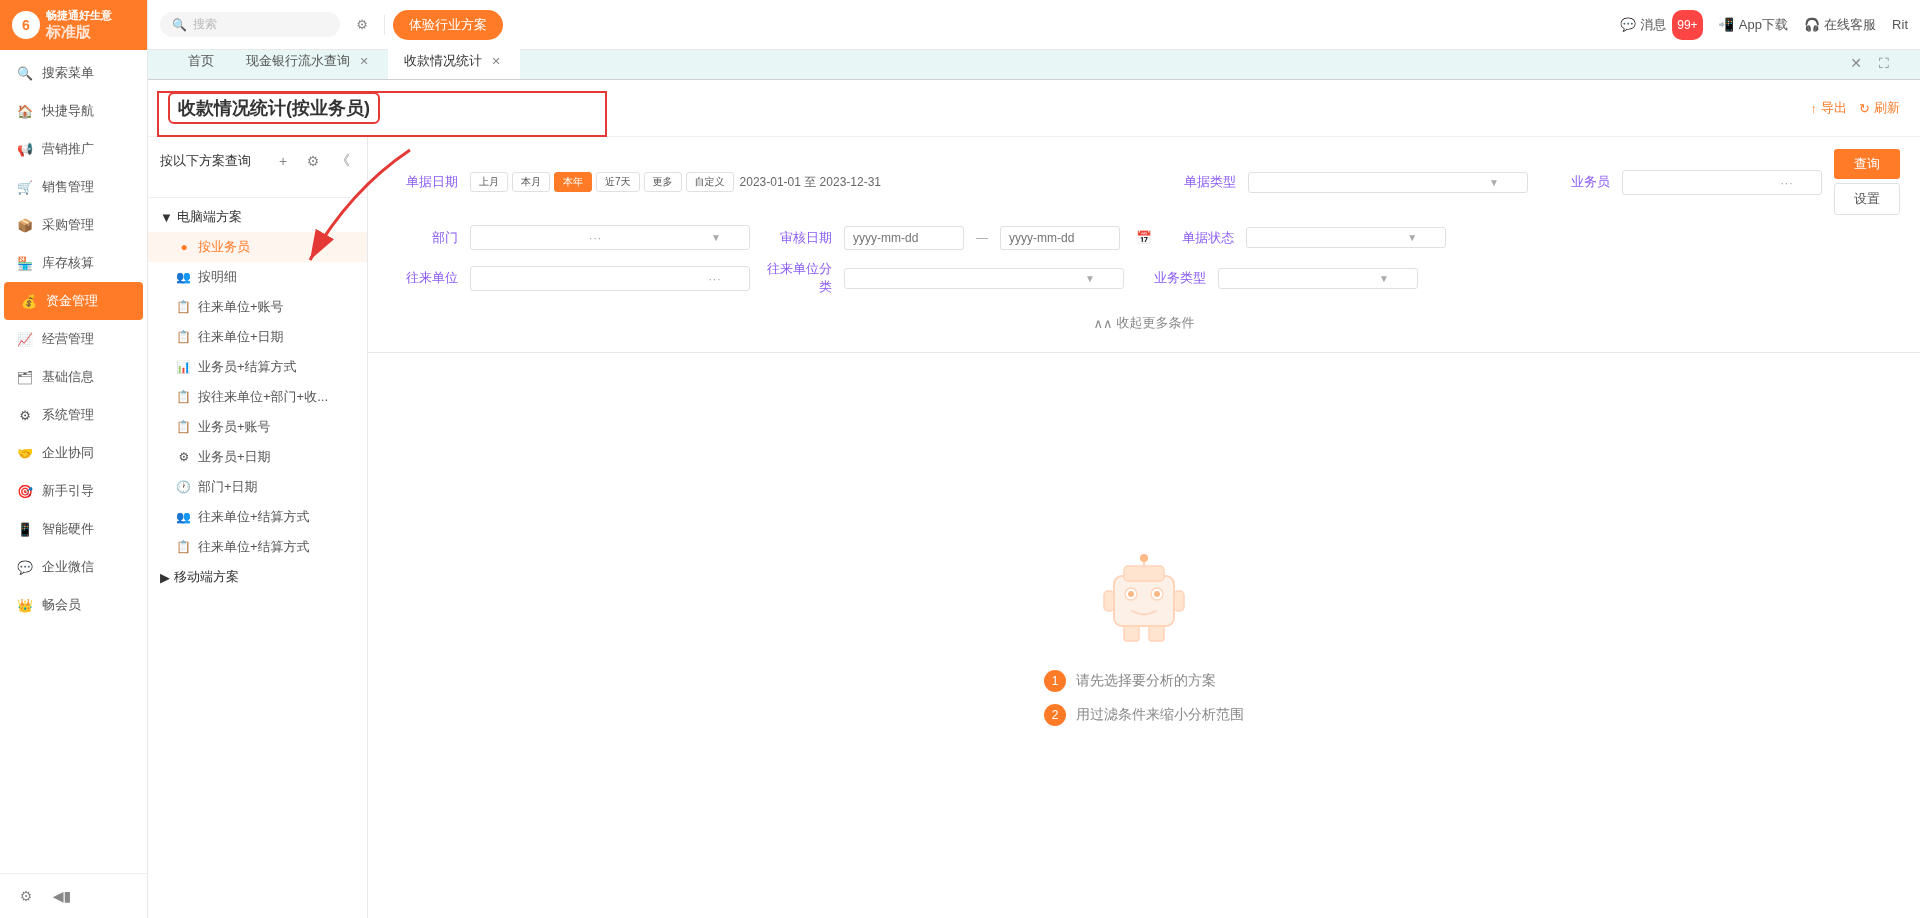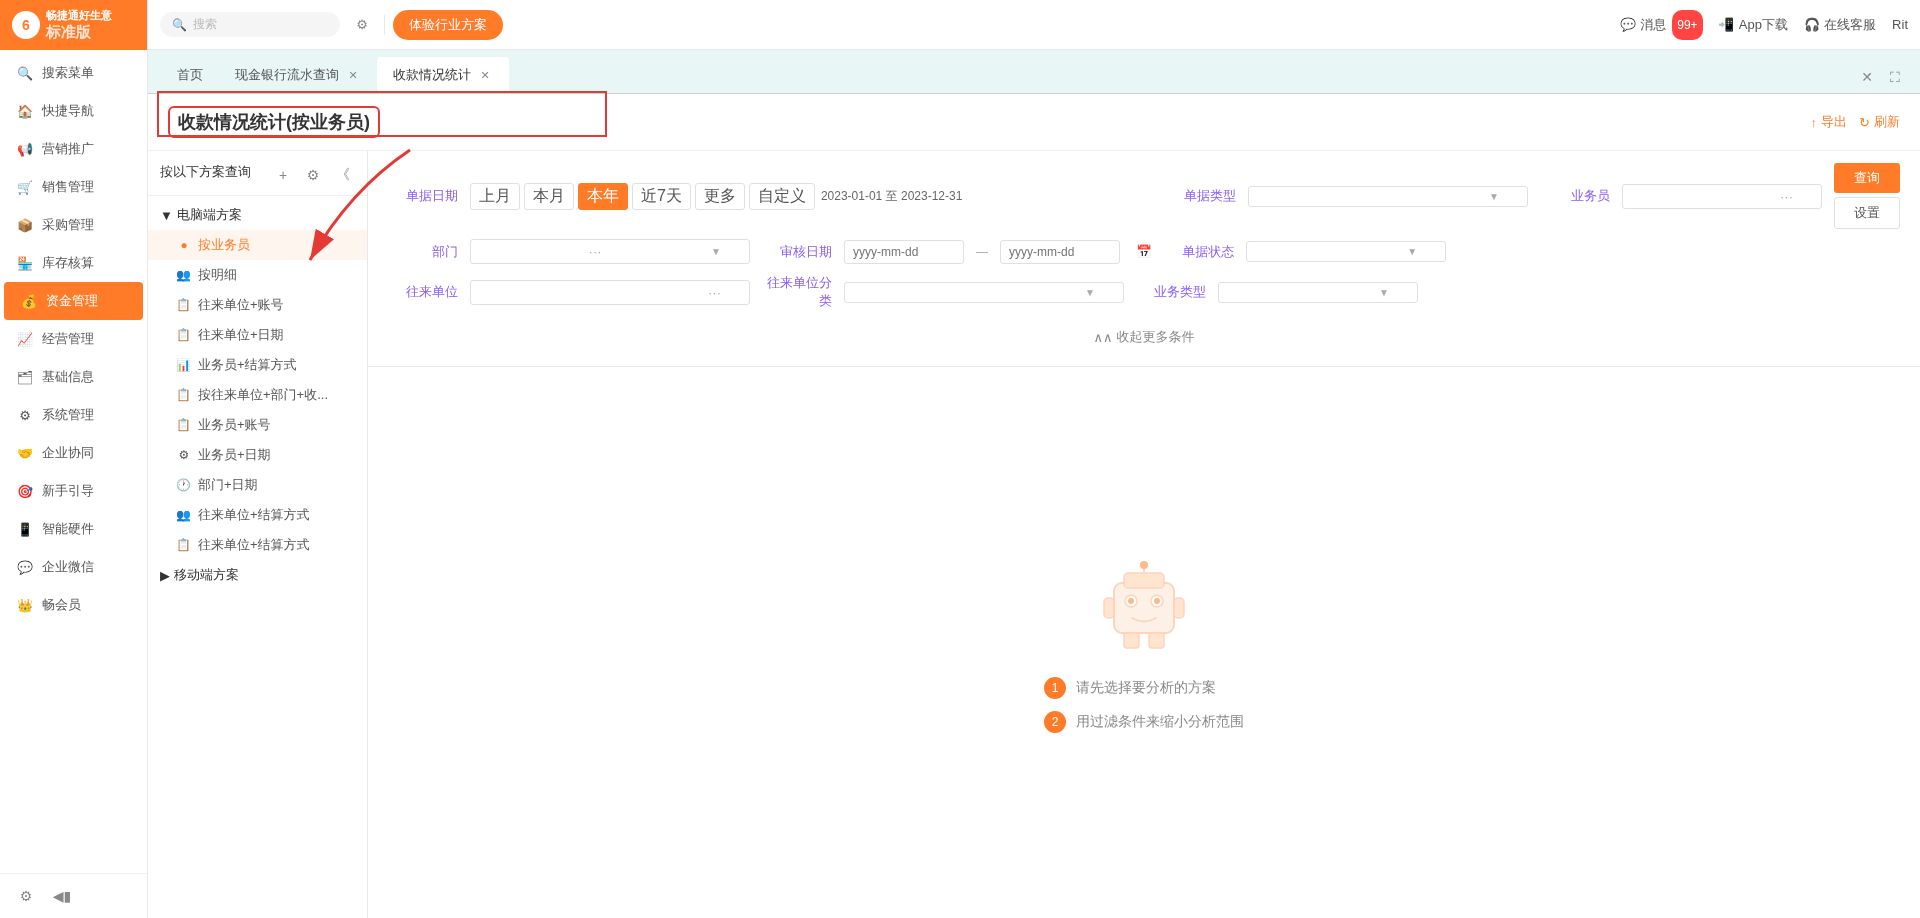--- a/index.html
+++ b/index.html
@@ -111,25 +111,25 @@
       color: #fff;
       border-radius: 10px;
       padding: 8px 5px;
       font-size: 12px;
       margin-left: 2px;
     }
     .topbar-user { color: #555; font-size: 13px; }
 
     
     .tabs-bar {
-      height: 44px;
+      height: 30px;
       background: #e8f7f6;
       display: flex;
       align-items: flex-end;
-      padding: 0 13px;
+      padding: 0 24px;
       border-bottom: 1px solid #d0d0d0;
     }
     .tab {
       height: 36px;
       padding: 0 16px;
       display: flex; align-items: center; gap: 6px;
       cursor: pointer;
       border-radius: 4px 4px 0 0;
       font-size: 13px;
       color: #555;
@@ -198,22 +198,22 @@
     .left-panel {
       width: 220px;
       background: #fff;
       border-right: 1px solid #e8e8e8;
       flex-shrink: 0;
       display: flex;
       flex-direction: column;
       overflow: hidden;
     }
     .left-panel-header {
-      padding: 12px 12px 8px;
-      display: flex; align-items: flex-start; gap: 6px;
+      padding: 12px 12px 24px;
+      display: flex; align-items: center; gap: 6px;
       border-bottom: 1px solid #f0f0f0;
     }
     .left-panel-title { font-size: 13px; color: #333; flex: 1; }
     .left-panel-icon-btn {
       width: 24px; height: 24px;
       display: flex; align-items: center; justify-content: center;
       cursor: pointer; color: #888;
       font-size: 14px;
     }
     .scheme-tree { flex: 1; overflow-y: auto; padding: 4px 0; }
@@ -270,21 +270,21 @@
     .filter-control {
       display: flex; align-items: center; gap: 6px;
       flex: 1;
     }
     .date-quick-btns { display: flex; align-items: center; gap: 4px; }
     .date-btn {
       padding: 2px 8px;
       border: 1px solid #e0e0e0;
       border-radius: 3px;
       cursor: pointer;
-      font-size: 16px;
+      font-size: 10px;
       color: #555;
       background: #fff;
     }
     .date-btn.active { background: #ff7b28; color: #fff; border-color: #ff7b28; }
     .date-range-text { font-size: 12px; color: #666; }
     .select-box {
       border: 1px solid #e0e0e0;
       border-radius: 3px;
       padding: 4px 28px 4px 8px;
       position: relative;

